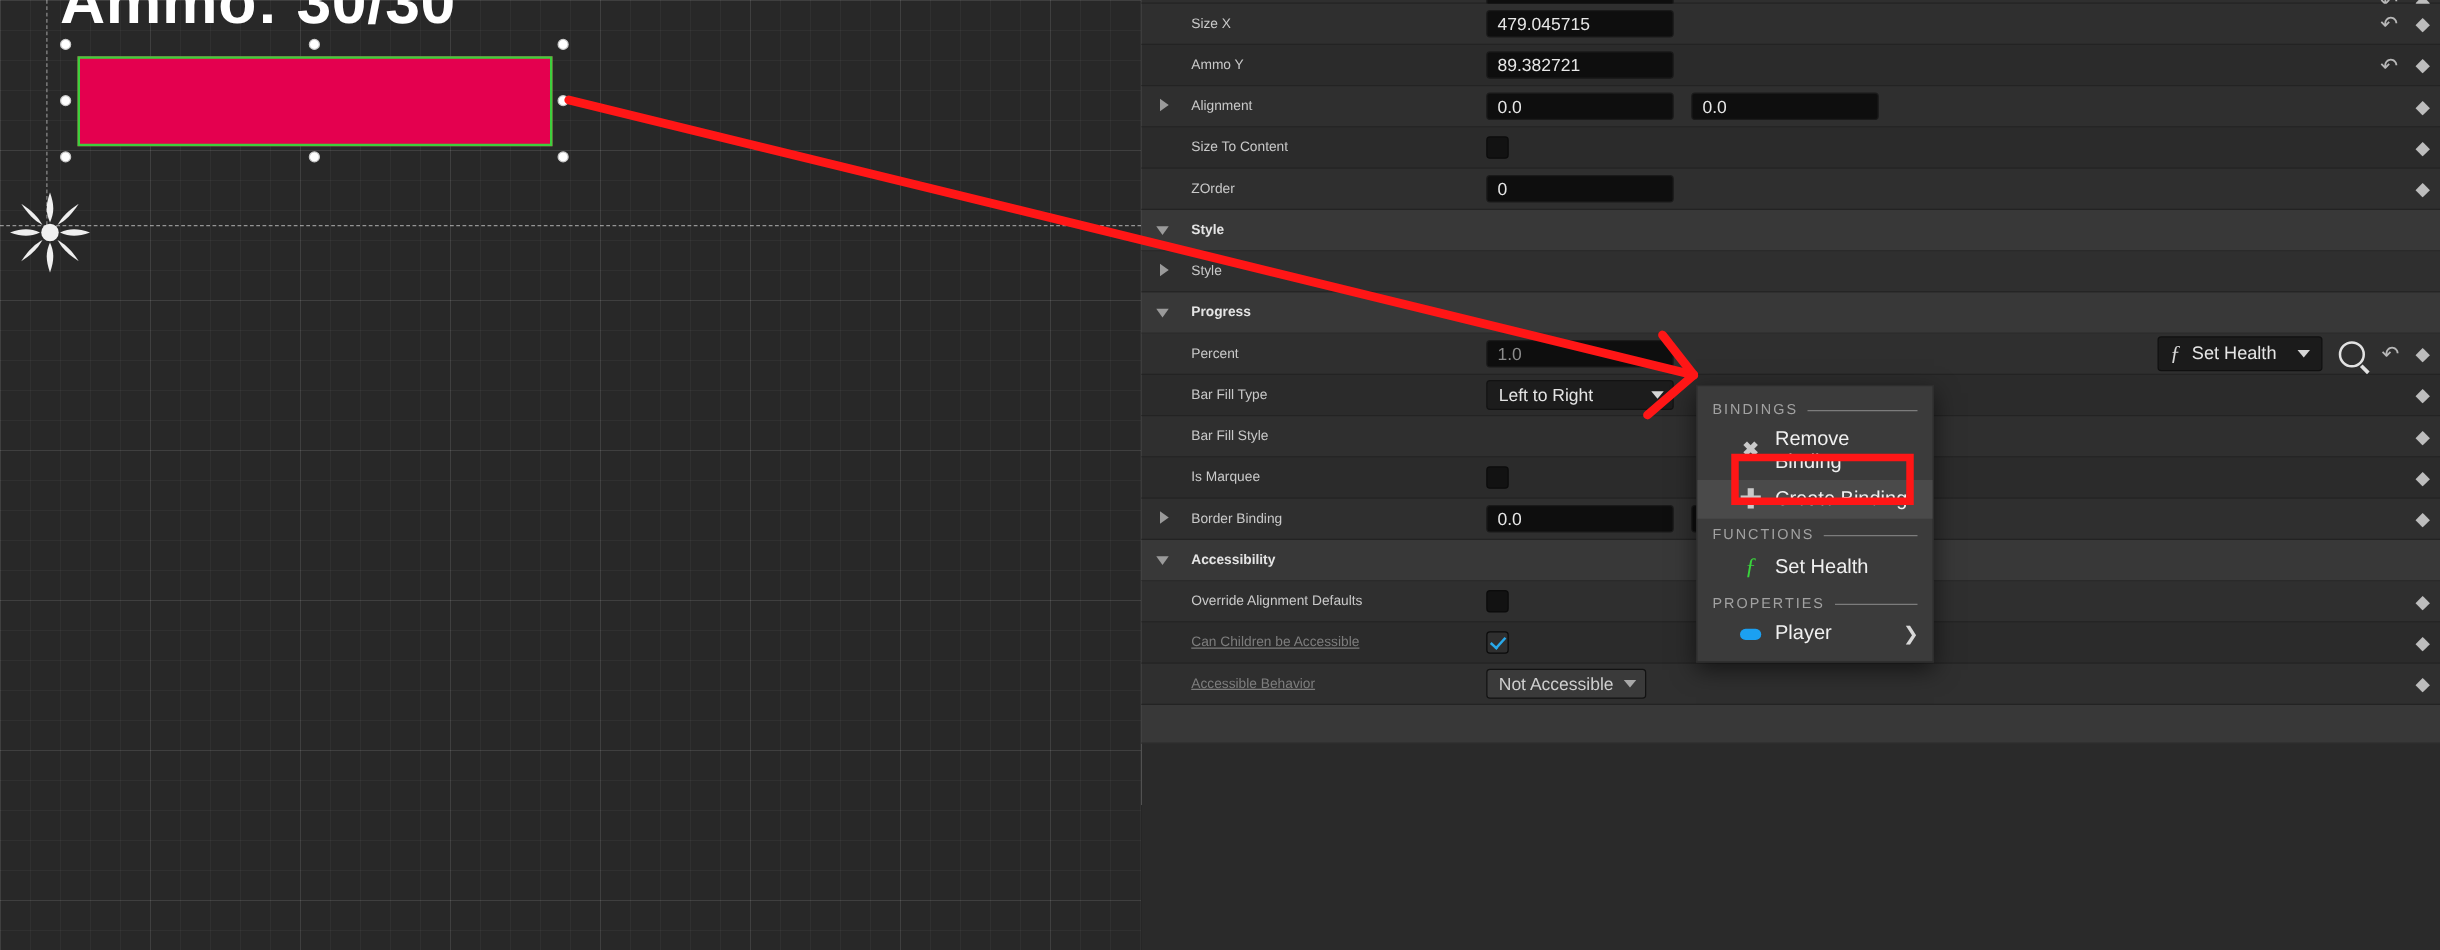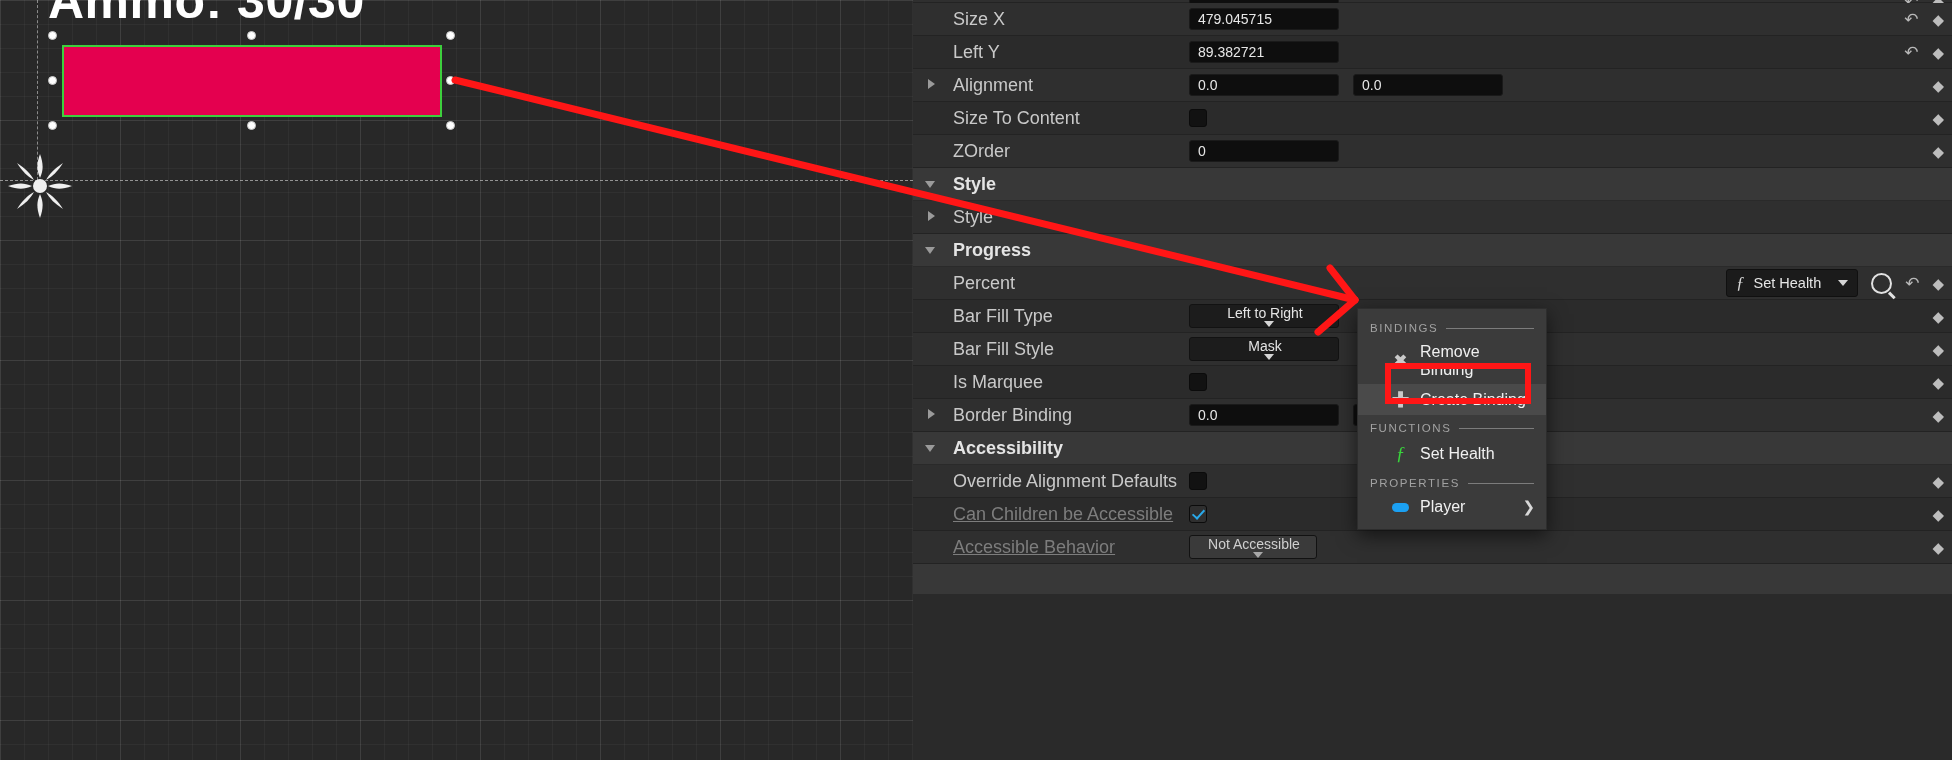--- a/index.html
+++ b/index.html
@@ -134,21 +134,21 @@
   .tri-down {
     position: absolute; left: 0px; top: 4px;
     width: 0; height: 0;
     border-top: 7px solid #9a9a9a;
     border-left: 5px solid transparent;
     border-right: 5px solid transparent;
   }
 
   .lbl {
     color: #c9c9c9;
-    font-size: 18px;
+    font-size: 11px;
     margin-left: 14px;
     white-space: nowrap;
   }
   .lbl.dim { color: #7d7d7d; text-decoration: underline; }
   .name-col { width: 262px; flex: 0 0 262px; display: flex; align-items: center; }
 
   .val-col {
     flex: 1 1 auto;
     display: flex;
     align-items: center;
@@ -178,21 +178,20 @@
     border: 1px solid #121212;
     border-radius: 3px;
     color: #e4e4e4;
     font-size: 14px;
     display: flex;
     align-items: center;
     justify-content: space-between;
     padding: 0 7px 0 9px;
     box-sizing: border-box;
     width: 150px;
-    flex-direction: column;
   }
   .combo.small { width: 128px; background:#3a3a3a; color:#cfcfcf; }
   .chev {
     width: 0; height: 0;
     border-left: 5px solid transparent;
     border-right: 5px solid transparent;
     border-top: 6px solid #d6d6d6;
     margin-left: 8px;
   }
 
@@ -392,21 +391,21 @@
       </div>
       <div class="tools">
         <span class="icon-reset">↶</span>
         <span class="icon-pin">◆</span>
       </div>
     </div>
 
     <div class="row alt">
       <div class="name-col">
         <span class="twisty none"></span>
-        <span class="lbl">Left Y</span>
+        <span class="lbl">Ammo Y</span>
       </div>
       <div class="val-col">
         <div class="field">89.382721</div>
       </div>
       <div class="tools">
         <span class="icon-reset">↶</span>
         <span class="icon-pin">◆</span>
       </div>
     </div>
 
@@ -477,20 +476,23 @@
             <span class="tri-down"></span>
           </span>
         <span class="lbl">Progress</span>
       </div>
     </div>
 
     <div class="row">
       <div class="name-col">
         <span class="twisty none"></span>
         <span class="lbl">Percent</span>
+      </div>
+      <div class="val-col">
+        <div class="field grey">1.0</div>
       </div>
       <div class="tools" style="gap:13px;">
         <div class="bind-btn">
           <span class="fx">ƒ</span>
           <span>Set Health</span>
           <span class="chev"></span>
         </div>
         <span class="magnifier"></span>
         <span class="icon-reset">↶</span>
         <span class="icon-pin">◆</span>
@@ -511,26 +513,20 @@
       <div class="tools">
         <span class="icon-pin">◆</span>
       </div>
     </div>
 
     <div class="row">
       <div class="name-col">
         <span class="twisty none"></span>
         <span class="lbl">Bar Fill Style</span>
       </div>
-      <div class="val-col">
-        <div class="combo">
-          <span>Mask</span>
-          <span class="chev"></span>
-        </div>
-      </div>
       <div class="tools">
         <span class="icon-pin">◆</span>
       </div>
     </div>
 
     <div class="row alt">
       <div class="name-col">
         <span class="twisty none"></span>
         <span class="lbl">Is Marquee</span>
       </div>

